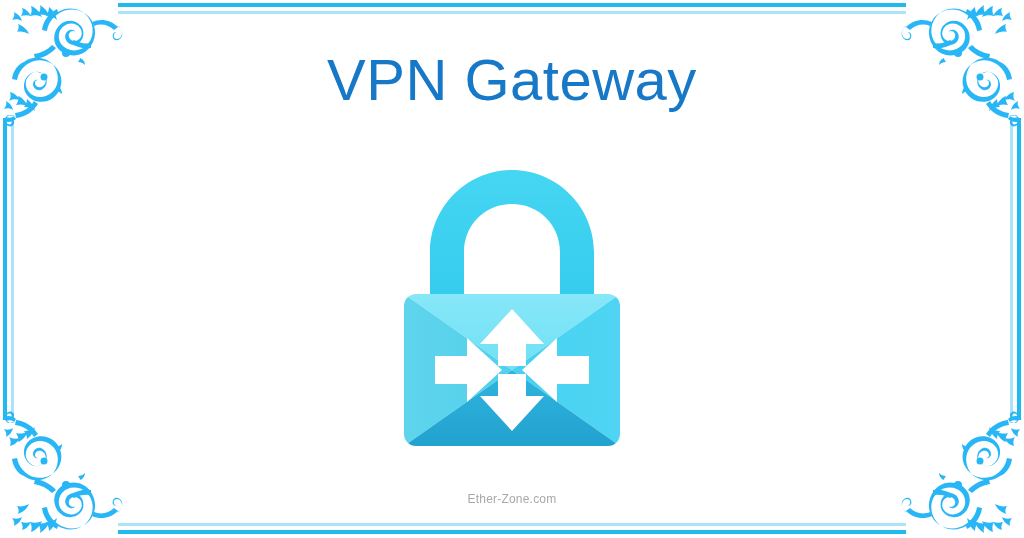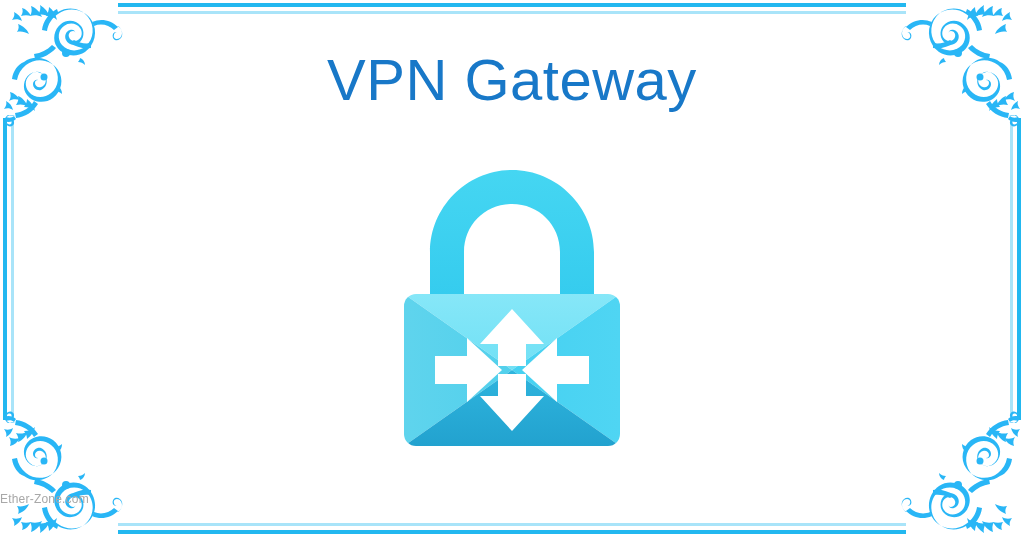--- a/index.html
+++ b/index.html
@@ -78,21 +78,21 @@
     height: 282px;
   }
   .lock-wrap svg { display: block; width: 220px; height: 282px; }
 
   
   .watermark {
     position: absolute;
     left: 0;
     right: 0;
     top: 492px;
-    text-align: left;
+    text-align: center;
     font-size: 12px;
     color: #a8a8a8;
     font-family: "Liberation Sans", sans-serif;
     letter-spacing: 0.2px;
   }
 </style>
 </head>
 <body>
 
 <div id="stage">

